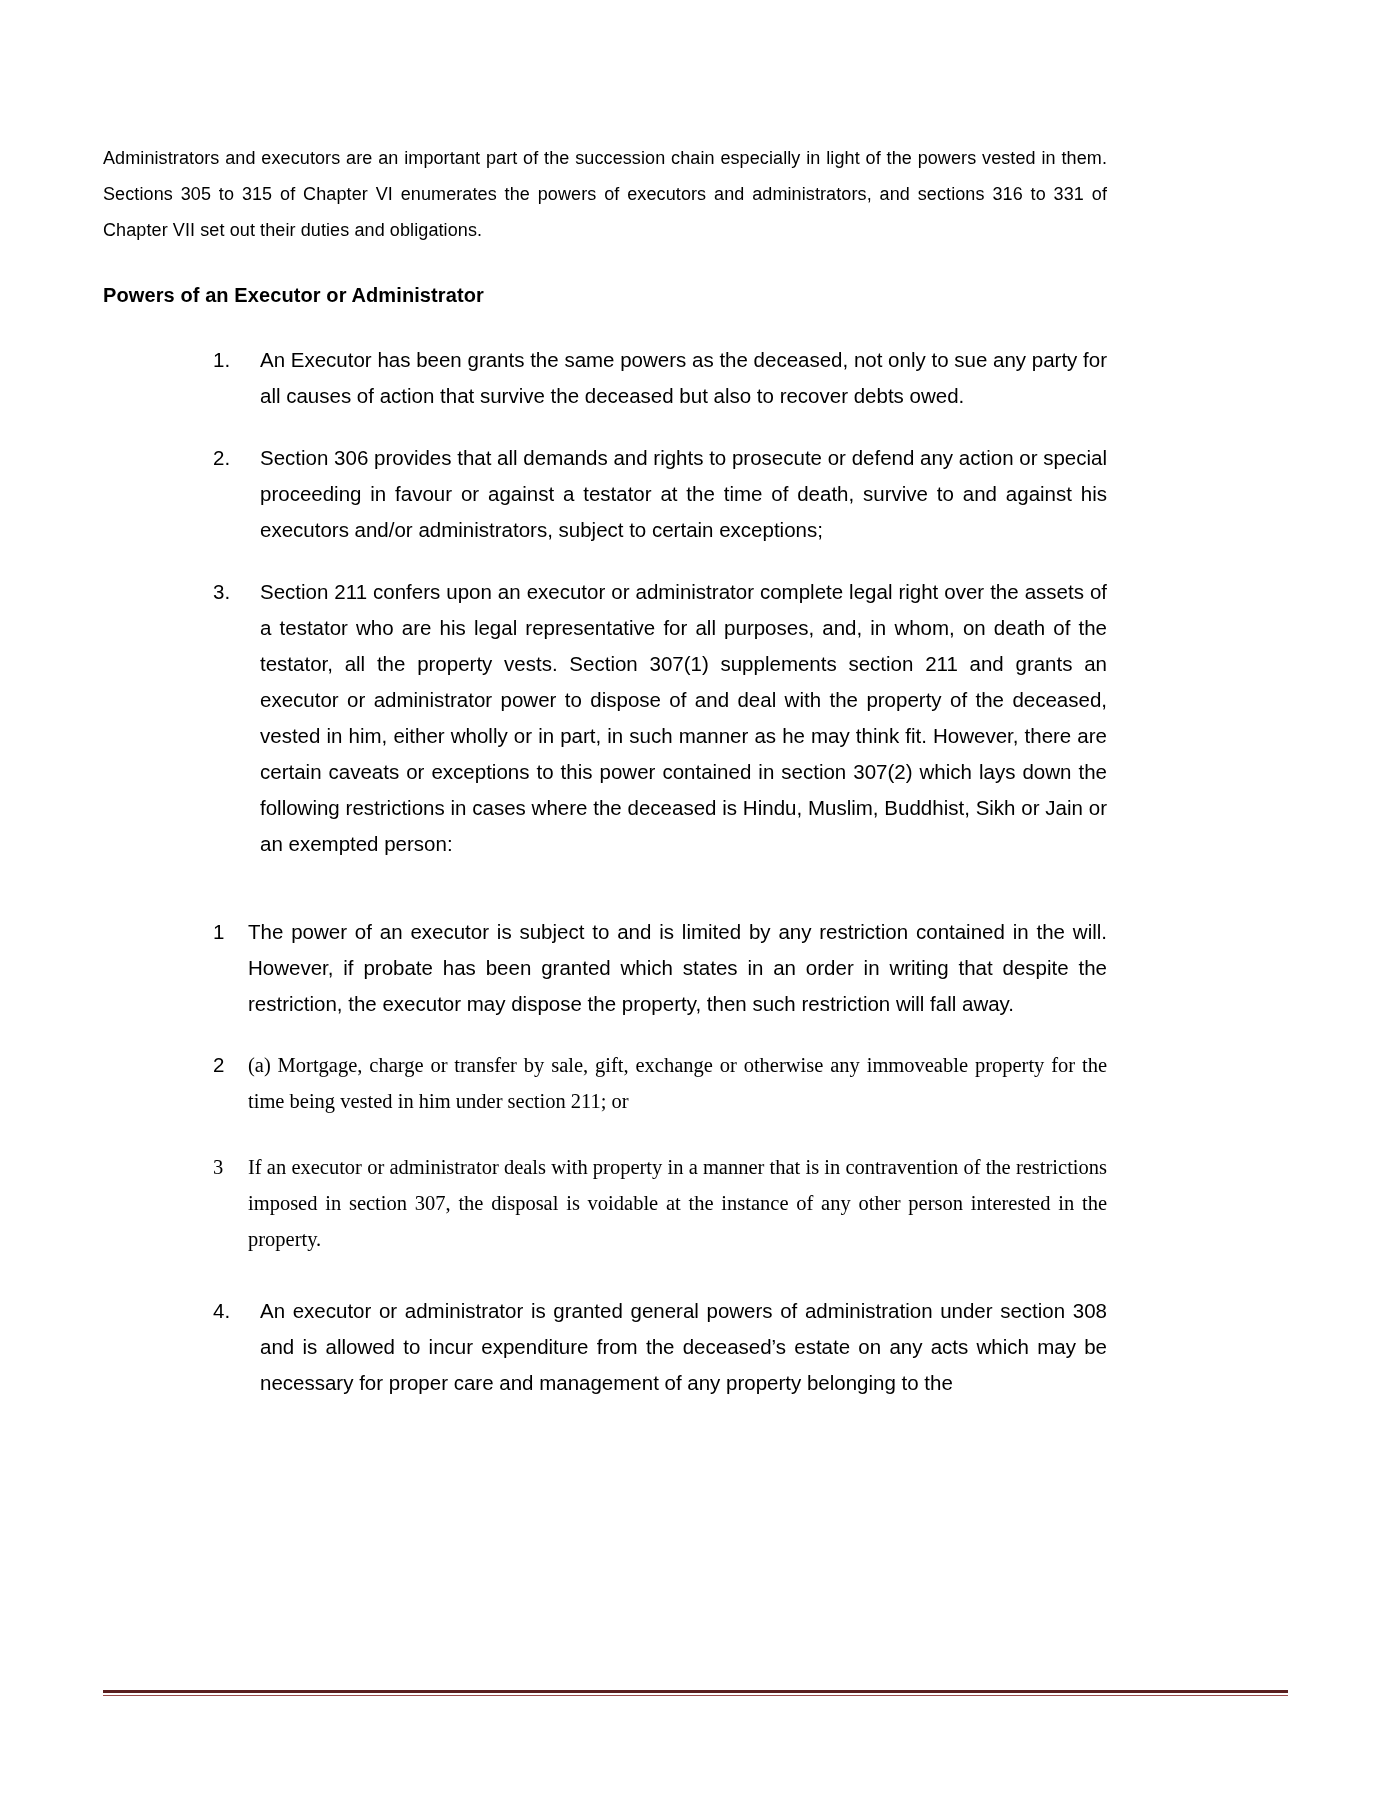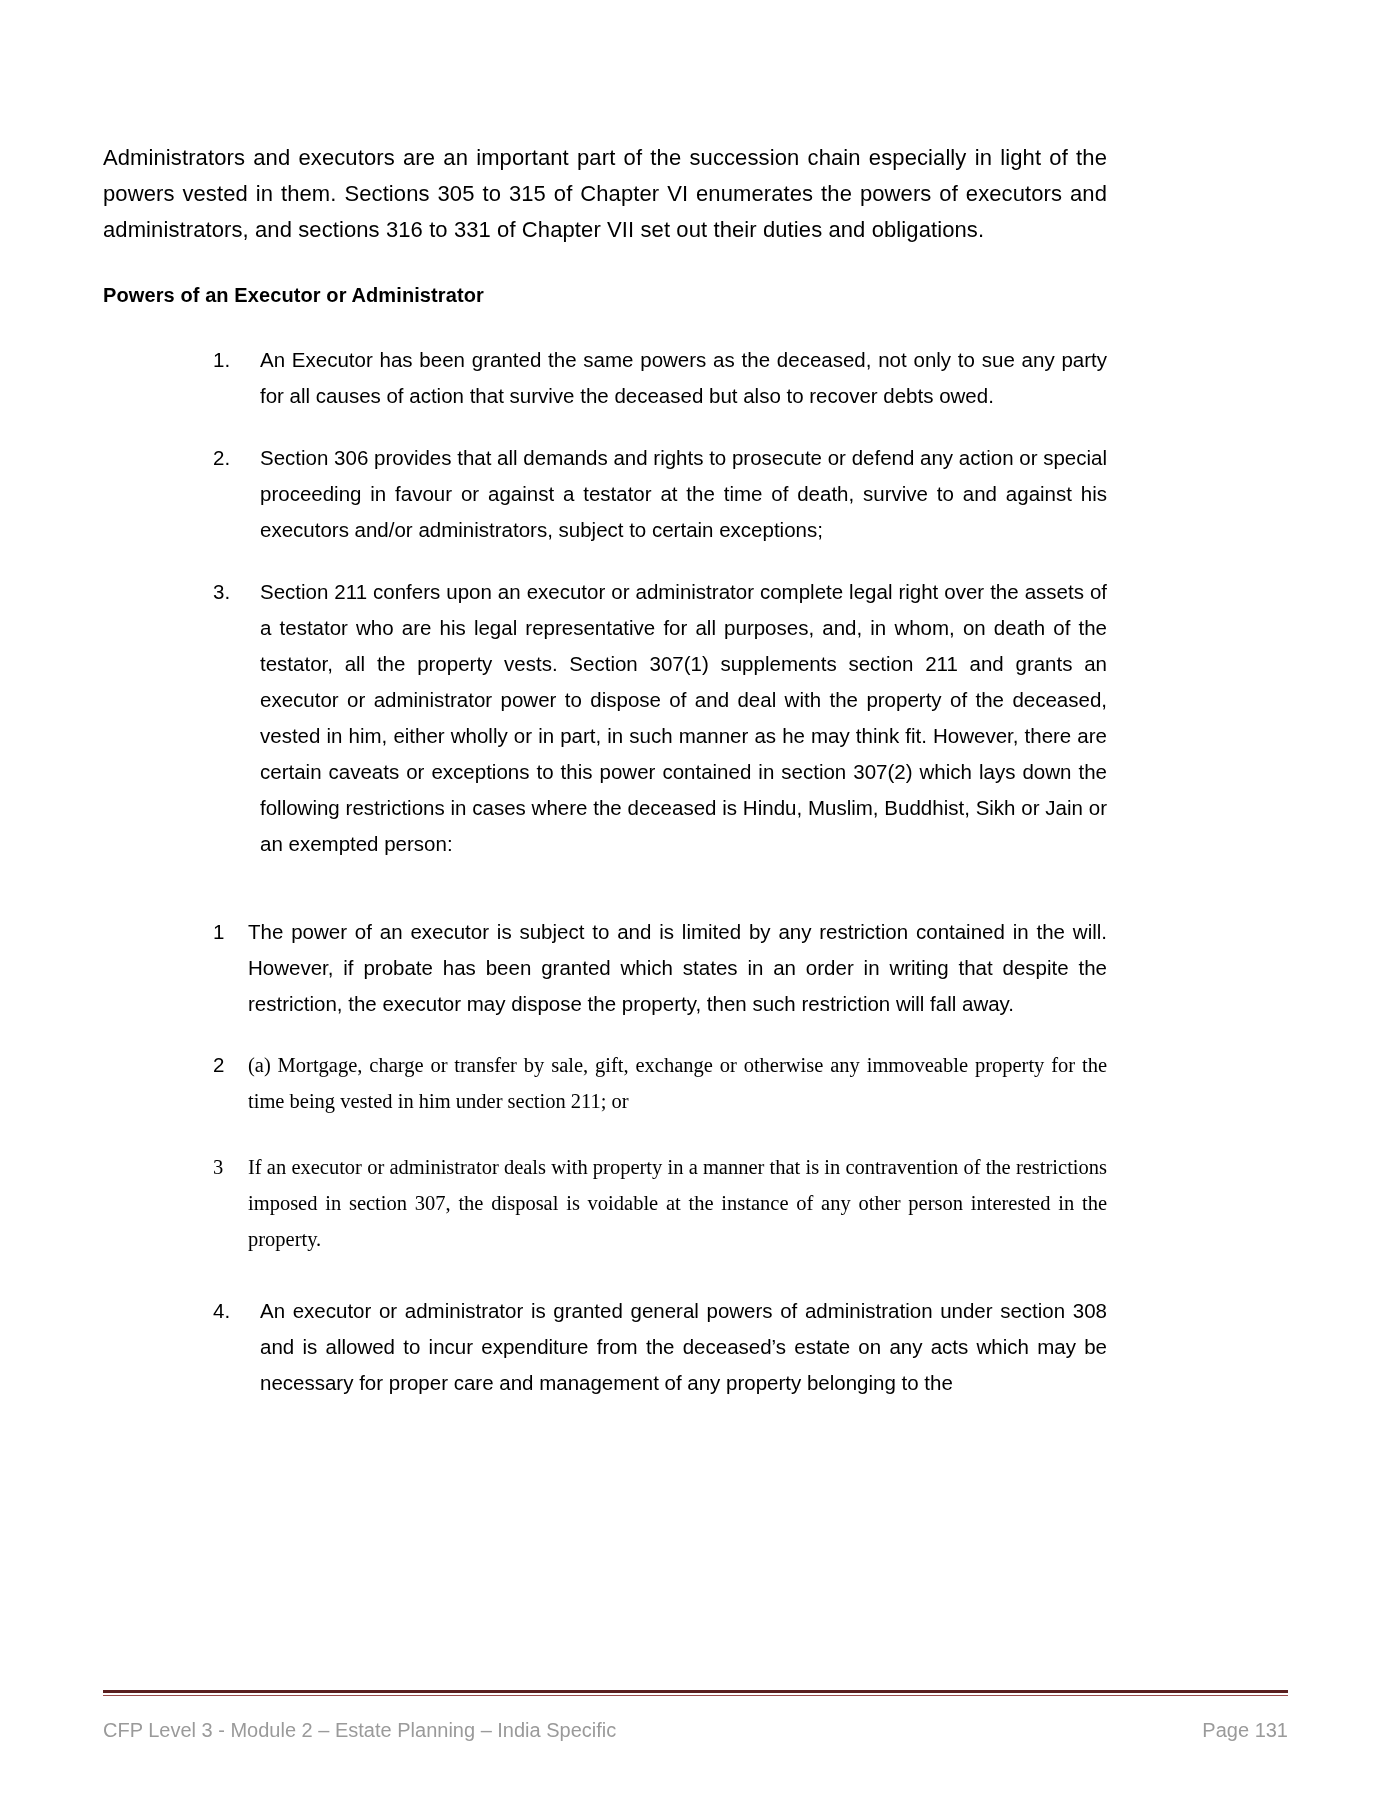--- a/index.html
+++ b/index.html
@@ -22,21 +22,21 @@
   }
   .content {
     position: absolute;
     left: 103px;
     top: 140px;
     width: 1004px;
   }
 
   
   .intro-para {
-    font-size: 22px;
+    font-size: 18px;
     line-height: 36px;
     text-align: justify;
     text-justify: inter-word;
     margin: 0 0 4px 0;
     letter-spacing: 0.1px;
   }
 
   
   .section-heading {
     font-size: 20px;
@@ -147,21 +147,21 @@
 
   <div class="content">
 
     <p class="intro-para">Administrators and executors are an important part of the succession chain especially in light of the powers vested in them. Sections 305 to 315 of Chapter VI enumerates the powers of executors and administrators, and sections 316 to 331 of Chapter VII set out their duties and obligations.</p>
 
     <h2 class="section-heading">Powers of an Executor or Administrator</h2>
 
     <ol class="list-a">
       <li>
         <span class="marker">1.</span>
-        <span>An Executor has been granted the same powers as the deceased, not only to sue any party for all causes of action that survive the deceased but also to recover debts owed.</span>
+        <span>An Executor has been grants the same powers as the deceased, not only to sue any party for all causes of action that survive the deceased but also to recover debts owed.</span>
       </li>
       <li>
         <span class="marker">2.</span>
         <span>Section 306 provides that all demands and rights to prosecute or defend any action or special proceeding in favour or against a testator at the time of death, survive to and against his executors and/or administrators, subject to certain exceptions;</span>
       </li>
       <li>
         <span class="marker">3.</span>
         <span>Section 211 confers upon an executor or administrator complete legal right over the assets of a testator who are his legal representative for all purposes, and, in whom, on death of the testator, all the property vests. Section 307(1) supplements section 211 and grants an executor or administrator power to dispose of and deal with the property of the deceased, vested in him, either wholly or in part, in such manner as he may think fit. However, there are certain caveats or exceptions to this power contained in section 307(2) which lays down the following restrictions in cases where the deceased is Hindu, Muslim, Buddhist, Sikh or Jain or an exempted person:</span>
       </li>
     </ol>
@@ -186,19 +186,15 @@
         <span class="marker">4.</span>
         <span>An executor or administrator is granted general powers of administration under section 308 and is allowed to incur expenditure from the deceased’s estate on any acts which may be necessary for proper care and management of any property belonging to the</span>
       </li>
     </ol>
 
   </div>
 
   <div class="footer">
     <div class="footer-rule-top"></div>
     <div class="footer-rule-bottom"></div>
-    <div class="footer-row">
-      <div class="footer-left">CFP Level 3 - Module 2 – Estate Planning – India Specific</div>
-      <div class="footer-right">Page 131</div>
-    </div>
   </div>
 
 </div>
 
 </body></html>

